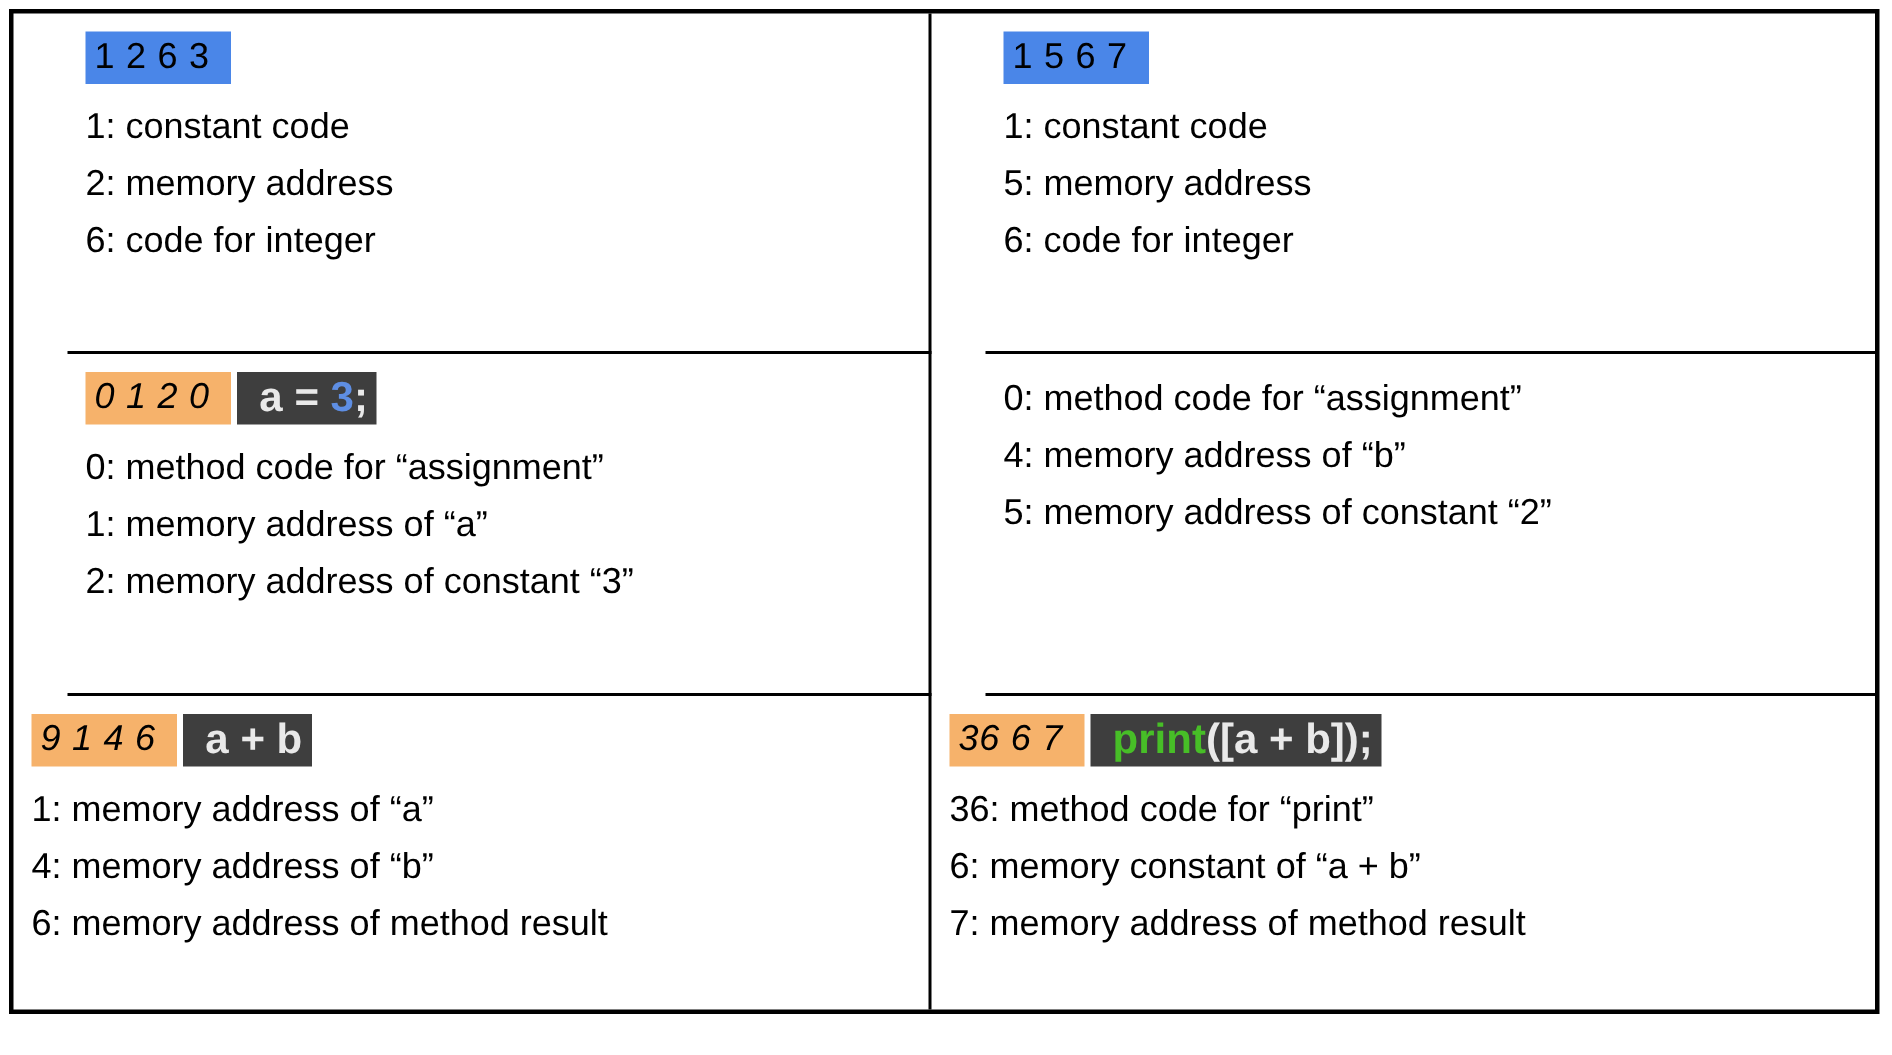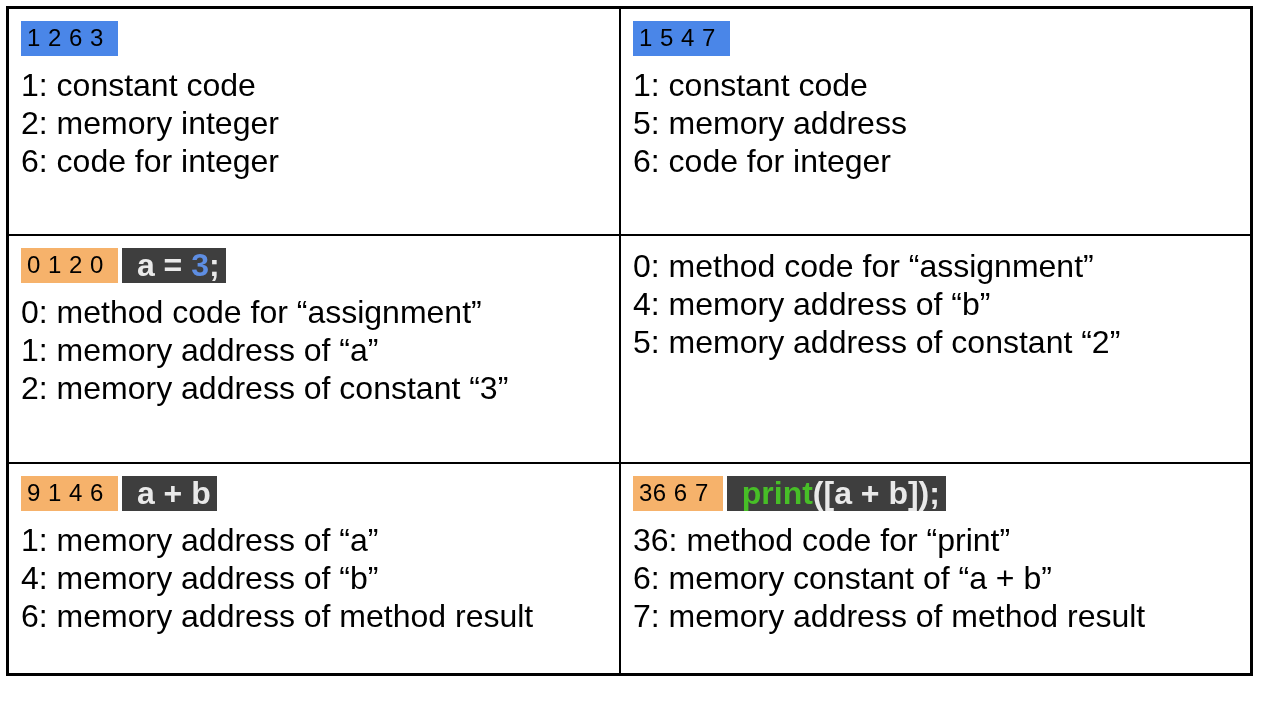--- a/index.html
+++ b/index.html
@@ -29,77 +29,77 @@
     display: grid;
     grid-template-columns: 612px 1fr;
     grid-template-rows: 227px 228px auto;
     background: #ffffff;
   }
   .cell {
     padding: 11px 14px 6px 12px;
     overflow: hidden;
   }
   .cell.b-right  { border-right: 2px solid var(--border); }
-  .cell.b-bottom { border-bottom: 2px solid var(--border); }
+  .cell.b-bottom { border-bottom: 2px solid var(--border); margin-left: 36px; }
 
   .chip-row {
     margin: 1px 0 10px 0;
     height: 35px;
     display: flex;
     align-items: center;
   }
   .seq-chip {
     display: inline-block;
     font-size: 24px;
     line-height: 30px;
     padding: 2px 14px 3px 6px;
     letter-spacing: 0.5px;
     color: var(--text);
     white-space: pre;
   }
   .seq-chip[data-hl="blue"]   { background: var(--blue-highlight); }
-  .seq-chip[data-hl="orange"] { background: var(--orange-highlight); }
+  .seq-chip[data-hl="orange"] { background: var(--orange-highlight); font-style: italic; }
   .code-chip {
     display: inline-block;
     background: var(--code-background);
     color: var(--code-text);
     font-weight: bold;
-    font-size: 32px;
+    font-size: 28px;
     line-height: 30px;
     padding: 2px 6px 3px 15px;
     margin-left: 4px;
     white-space: pre;
   }
   .tok { color: var(--code-text); }
   .tok[data-cls="num"] { color: var(--code-number); }
   .tok[data-cls="fn"]  { color: var(--code-function); }
 
   .line {
-    font-size: 32px;
+    font-size: 24px;
     line-height: 38px;
     white-space: pre;
   }
 </style>
 </head>
 <body>
 
 <div class="table">
 
   <div class="cell b-right b-bottom">
     <div class="chip-row">
       <span class="seq-chip" data-hl="blue">1 2 6 3</span>
     </div>
     <div class="line">1: constant code</div>
-    <div class="line">2: memory integer</div>
+    <div class="line">2: memory address</div>
     <div class="line">6: code for integer</div>
   </div>
 
   <div class="cell b-bottom">
     <div class="chip-row">
-      <span class="seq-chip" data-hl="blue">1 5 4 7</span>
+      <span class="seq-chip" data-hl="blue">1 5 6 7</span>
     </div>
     <div class="line">1: constant code</div>
     <div class="line">5: memory address</div>
     <div class="line">6: code for integer</div>
   </div>
 
   <div class="cell b-right b-bottom">
     <div class="chip-row">
       <span class="seq-chip" data-hl="orange">0 1 2 0</span>
       <span class="code-chip"><span class="tok" data-cls="plain">a = </span><span class="tok" data-cls="num">3</span><span class="tok" data-cls="plain">;</span></span>

